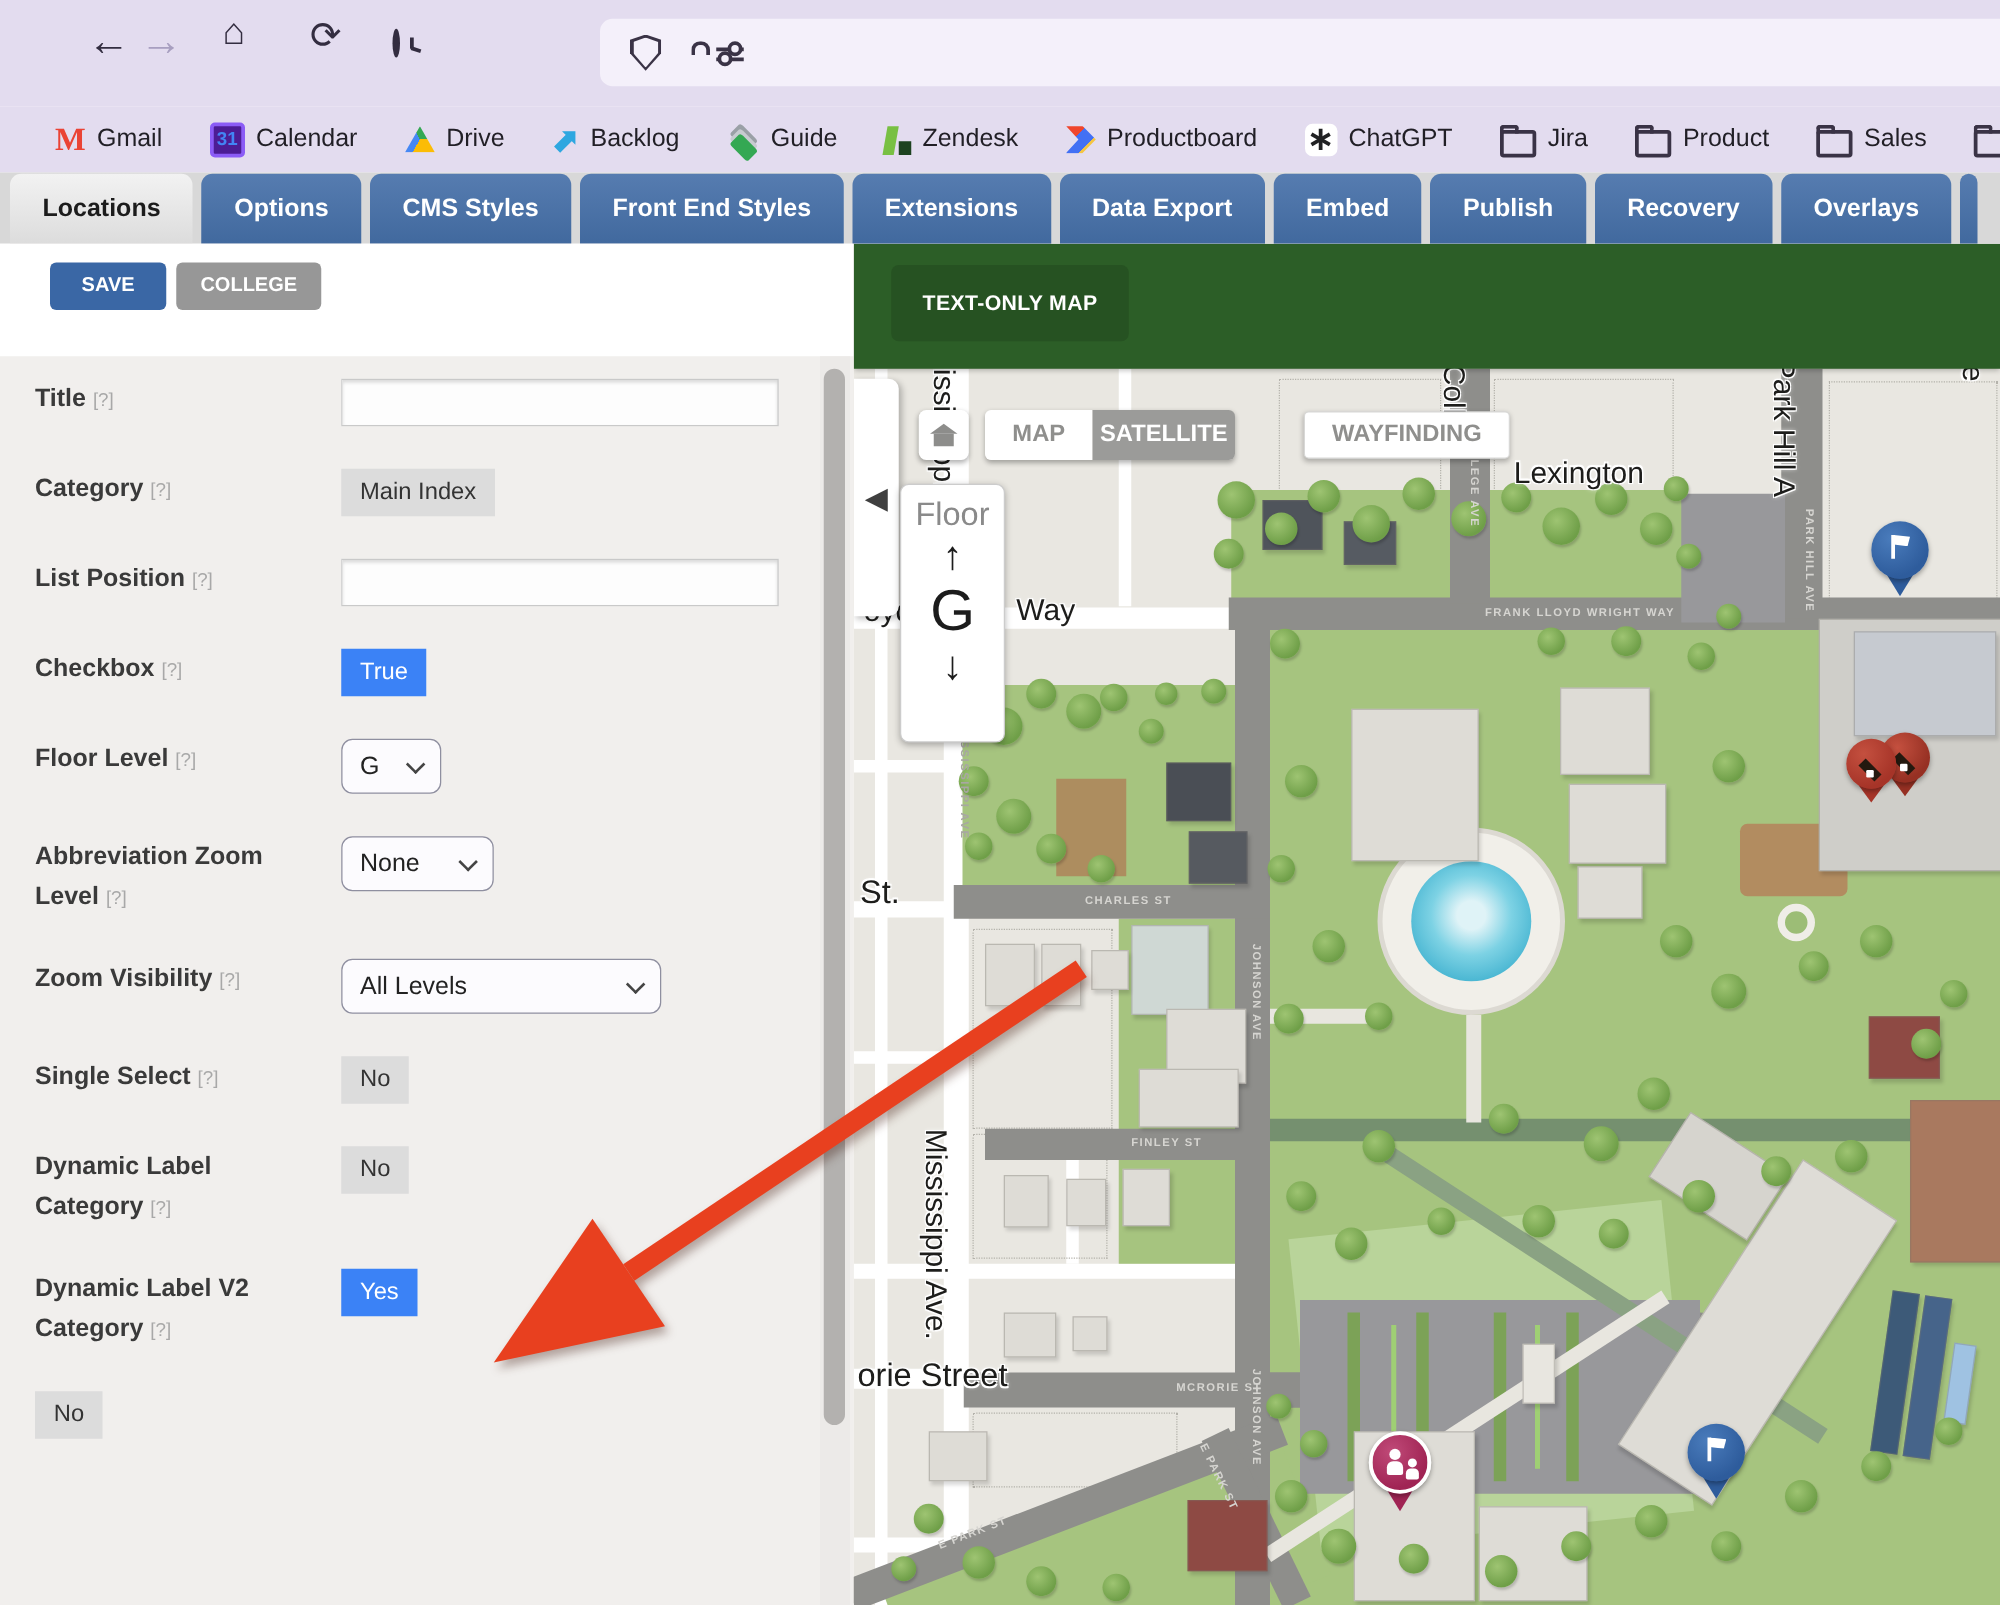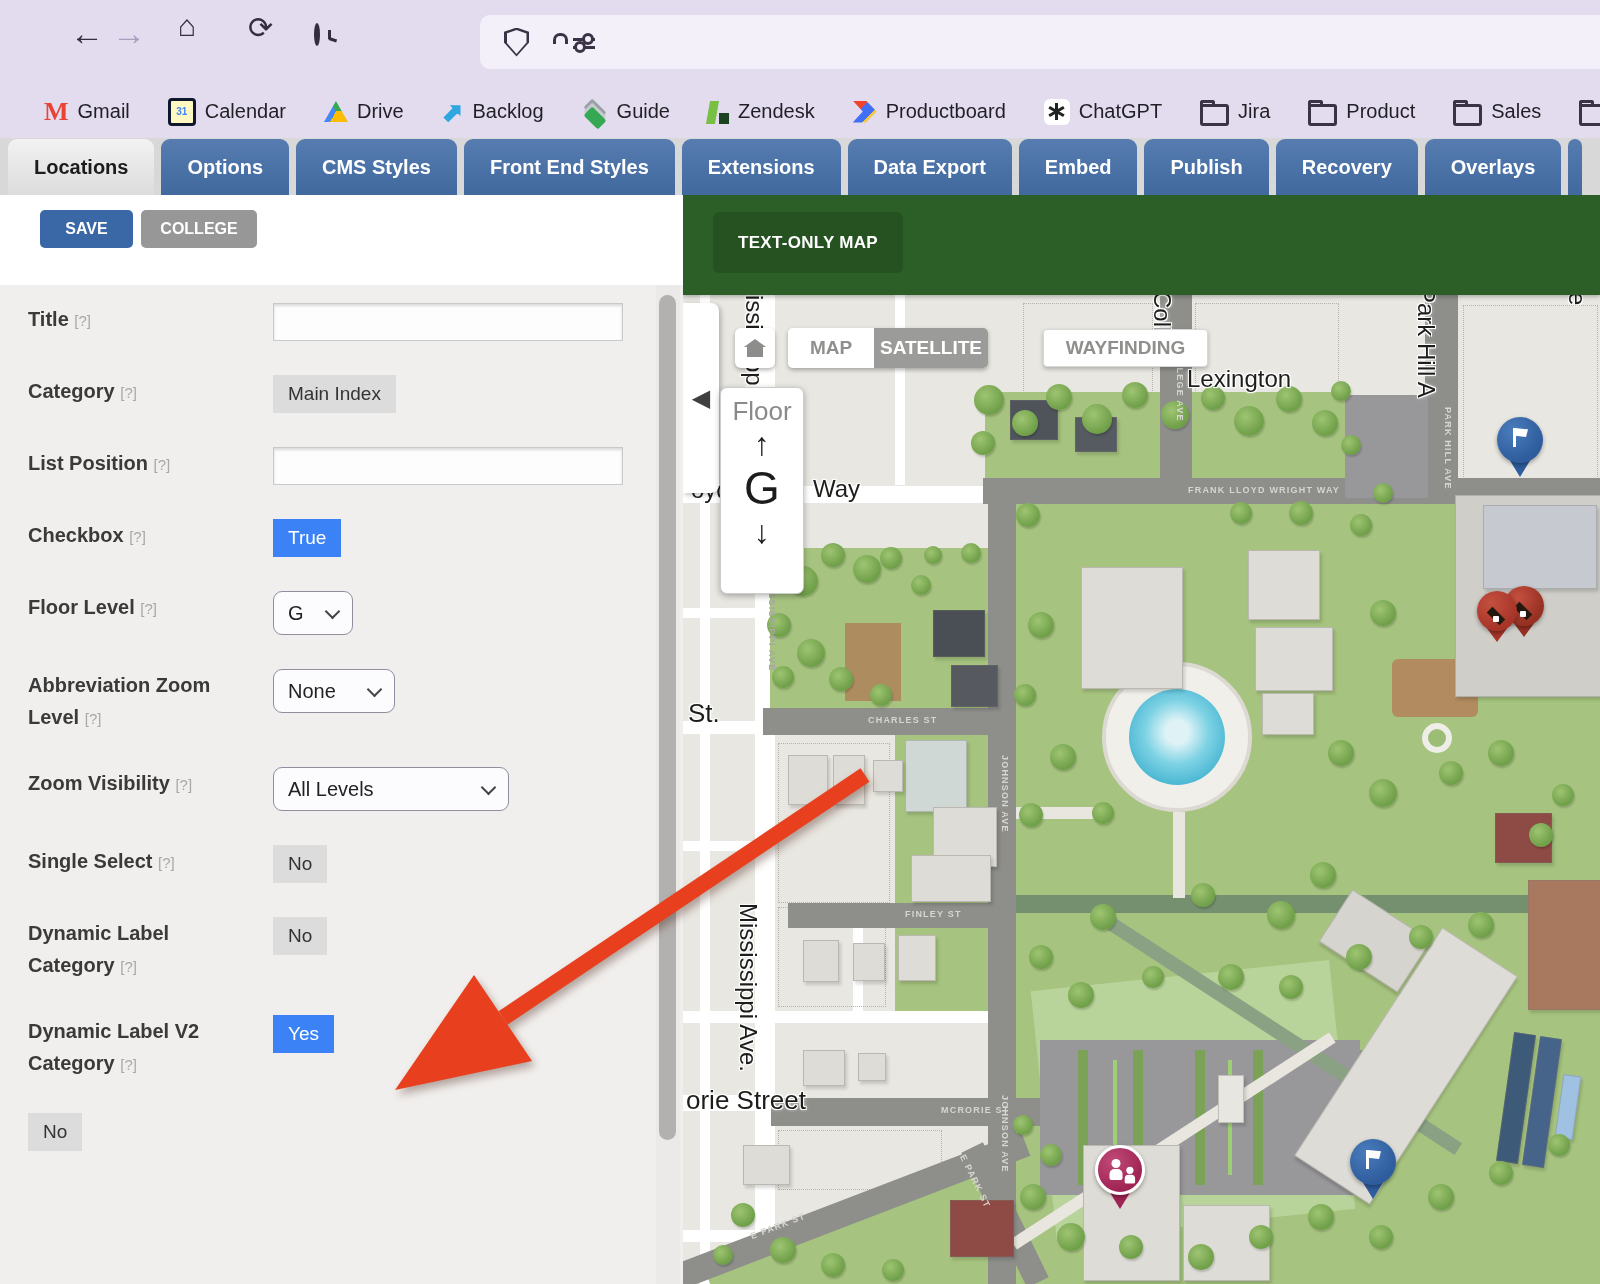--- a/index.html
+++ b/index.html
@@ -22,21 +22,21 @@
   .pline::after{content:'';position:absolute;width:6px;height:6px;border-radius:50%;background:#f4f0fa;border:3px solid #3a3346;top:-5px;}
   .pline.p1::after{right:1px;}
   .pline.p2::after{left:1px;}
   .clock{width:27px;height:27px;border:3px solid #332d40;border-radius:50%;position:relative;}
   .clock::before{content:'';position:absolute;left:11px;top:4px;width:3px;height:9px;background:#332d40;}
   .clock::after{content:'';position:absolute;left:12px;top:11px;width:8px;height:3px;background:#332d40;transform:rotate(18deg);transform-origin:left center;}
   
   #bmbar{position:absolute;left:0;top:85px;width:1600px;height:53px;background:#e3dcef;display:flex;align-items:center;padding-left:44px;gap:38px;box-sizing:border-box;}
   .bm{display:flex;align-items:center;gap:9px;font-size:20px;color:#211f26;white-space:nowrap;}
   .gmailM{font-size:26px;font-weight:bold;color:#ea4335;font-family:"Liberation Serif",serif;}
-  .cal{width:22px;height:22px;background:#fef9c3;border:3px solid #0f172a;border-radius:4px;color:#4285f4;font-size:10px;font-weight:bold;display:flex;align-items:center;justify-content:center;}
+  .cal{width:22px;height:22px;background:#4c1d95;border:3px solid #8b5cf6;border-radius:4px;color:#4285f4;font-size:15px;font-weight:bold;display:flex;align-items:center;justify-content:center;}
   .drive{width:24px;height:21px;background:conic-gradient(from 210deg,#4688f4 0 120deg,#34a853 0 240deg,#fbbc05 0);clip-path:polygon(50% 0,100% 100%,0 100%);}
   .backlog{font-size:26px;color:#2ea7e0;font-weight:bold;line-height:20px;}
   .guide{position:relative;width:26px;height:24px;}
   .guide span{position:absolute;left:3px;width:20px;height:20px;transform:rotate(45deg) scaleY(.62);border-radius:3px;}
   .guide .g1{top:0;background:#9aa0a6;}
   .guide .g2{top:4px;background:#c7cbd0;}
   .guide .g3{top:8px;background:#34a853;}
   .zen{display:flex;align-items:flex-end;gap:2px;height:24px;}
   .zen .z1{width:9px;height:23px;background:#78c043;transform:skewX(-10deg);}
   .zen .z2{width:10px;height:11px;background:#1d4220;}
@@ -251,21 +251,21 @@
       <div class="fctl">
             <span class="sel" style="width:122px;">
               <span>None</span>
               <span class="chev"></span>
             </span>
           </div>
     </div>
     <div class="frow">
       <div class="flab"><span>Zoom Visibility</span> <span class="fhelp">[?]</span></div>
       <div class="fctl">
-            <span class="sel" style="width:236px;">
+            <span class="sel" style="width:256px;">
               <span>All Levels</span>
               <span class="chev"></span>
             </span>
           </div>
     </div>
     <div class="frow">
       <div class="flab"><span>Single Select</span> <span class="fhelp">[?]</span></div>
       <div class="fctl">
             <span class="chip light">No</span>
           </div>
@@ -449,21 +449,21 @@
         <div class="tree" style="left: 87px; top: 1042px; width: 26px; height: 26px; z-index: 7;"></div>
         <div class="tree" style="left: 138px; top: 1058px; width: 24px; height: 24px; z-index: 7;"></div>
         <div class="tree" style="left: 199px; top: 1064px; width: 22px; height: 22px; z-index: 7;"></div>
         <div class="tree" style="left: 30px; top: 1050px; width: 20px; height: 20px; z-index: 7;"></div>
       </div>
 
   <div id="fplaza"></div>
   <div id="fpool"></div>
   <div id="roundabout"></div>
 
-  <div class="biglabel" style="left:504px;top:170px;">Lexington</div>
+  <div class="biglabel" style="left:528px;top:170px;">Lexington</div>
   <div class="biglabel vlabel" style="left:757px;top:92px;">Park Hill A</div>
   <div class="biglabel vlabel" style="left:493px;top:96px;">Colle</div>
   <div class="biglabel vlabel" style="left:908px;top:97px;">e</div>
   <div class="biglabel vlabel" style="left:79px;top:708px;">Mississippi Ave.</div>
   <div class="biglabel vlabel" style="left:85px;top:80px;">Mississippi Av</div>
   <div class="biglabel" style="left:3px;top:890px;font-size:26px;">orie Street</div>
   <div class="biglabel" style="left:5px;top:503px;font-size:26px;">St.</div>
   <div class="biglabel" style="left:8px;top:281px;">oyd W</div>
   <div class="biglabel" style="left:130px;top:280px;">Way</div>
 

